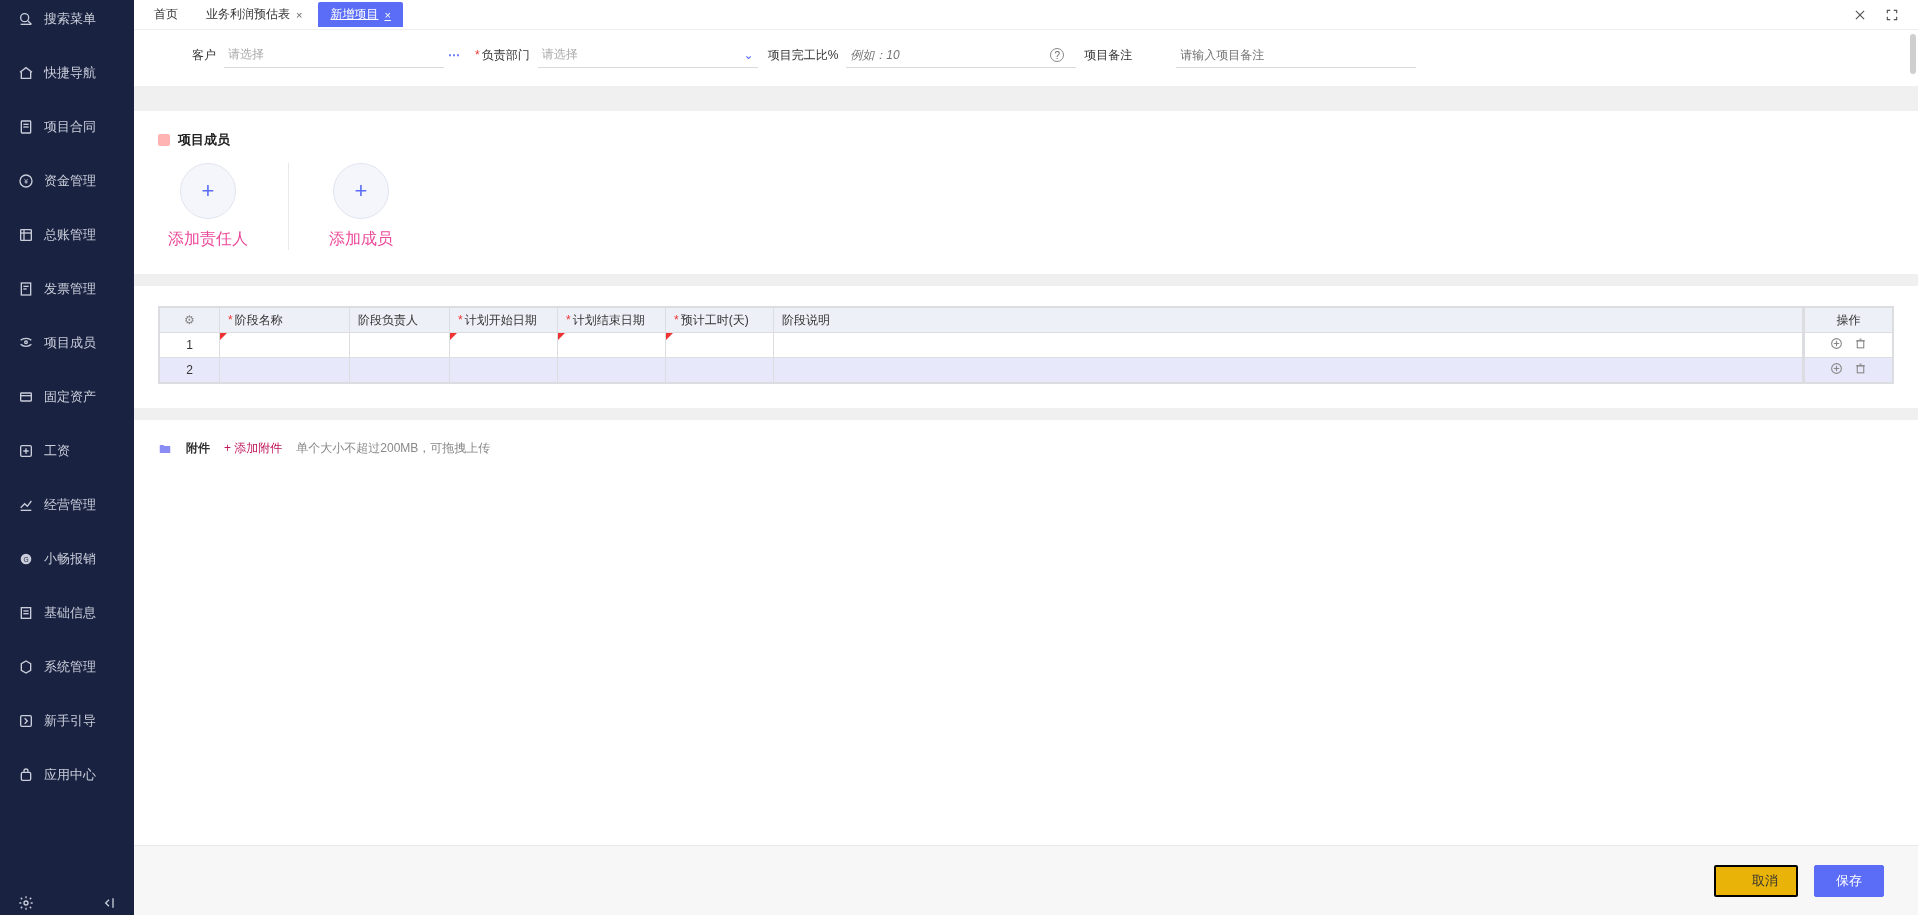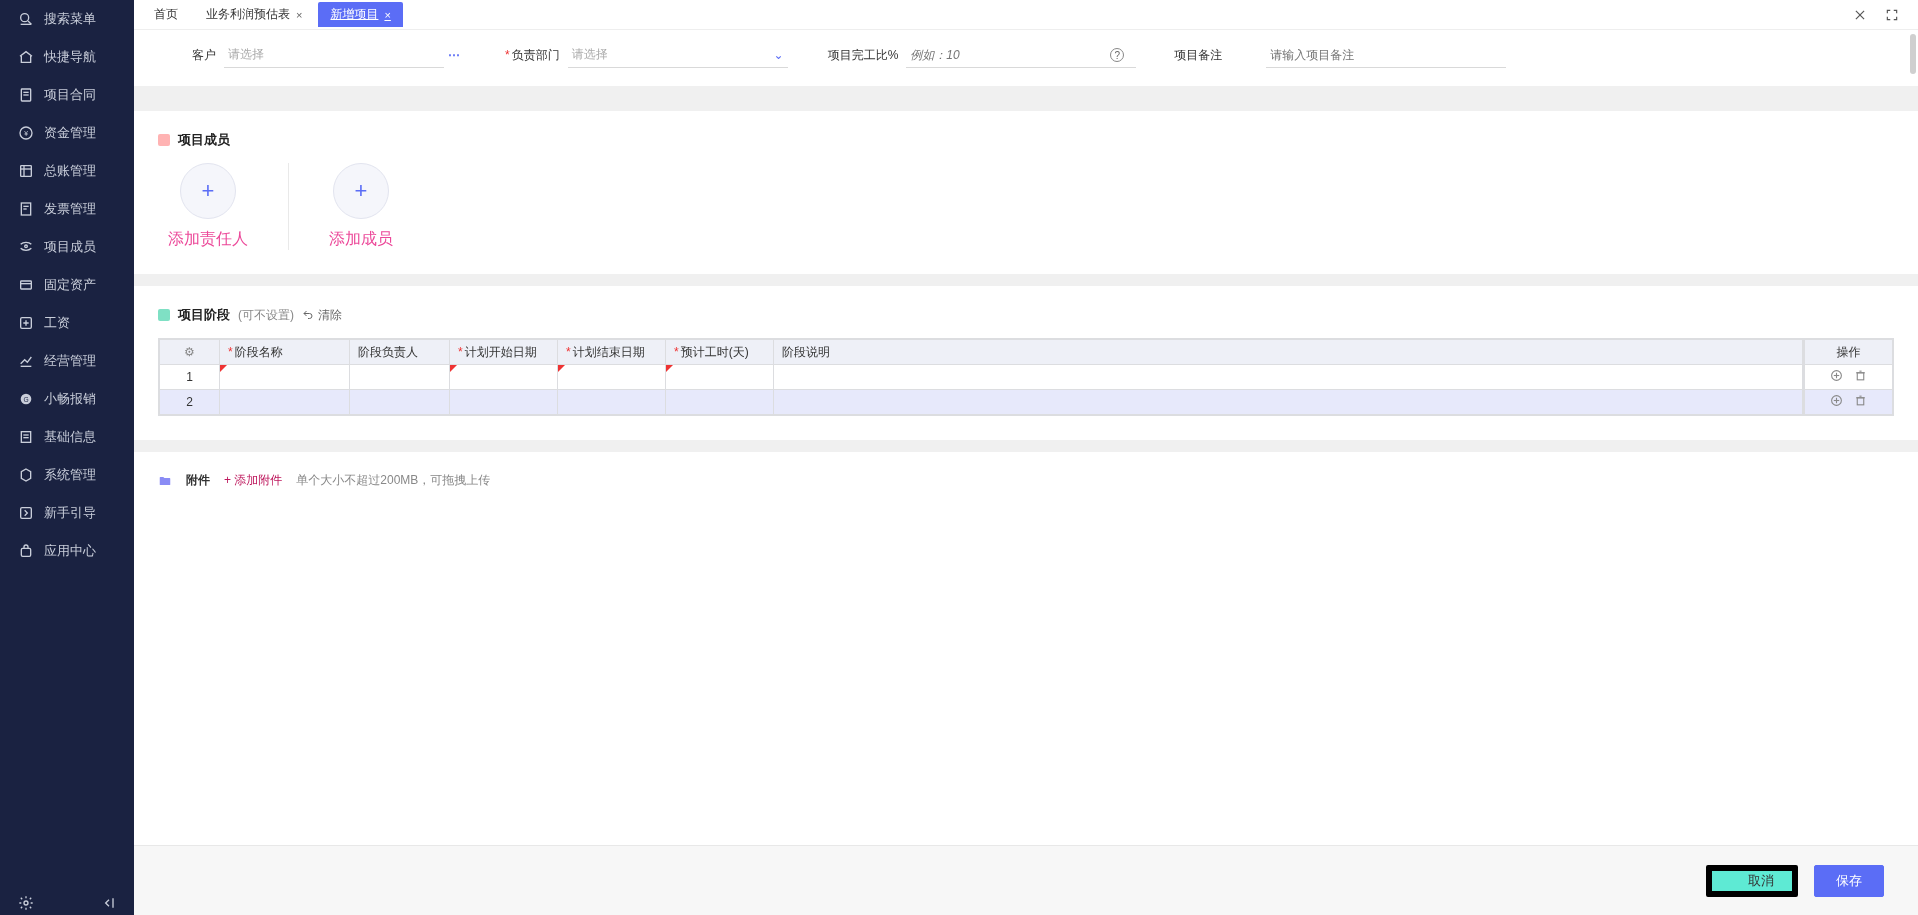--- a/index.html
+++ b/index.html
@@ -1,20 +1,20 @@
 <!DOCTYPE html>
 <html><head>
 <meta charset="utf-8">
 <style>
   * { box-sizing: border-box; margin: 0; padding: 0; }
   body { font-family: "Microsoft YaHei", Arial, sans-serif; font-size: 12px; color: #333; background: #fff; }
   .app { display: flex; height: 915px; width: 1918px; position: relative; overflow: hidden; }
 
   
-  .sidebar { width: 134px; background: #1a2241; color: #c9ceda; display: flex; flex-direction: column; }
+  .sidebar { width: 134px; background: #1a2241; color: #c9ceda; display: flex; flex-direction: column; gap: 16px; }
   .sidebar-item { display: flex; align-items: center; gap: 10px; padding: 10px 18px; cursor: pointer; font-size: 13px; }
   .sidebar-item .sicon { width: 16px; height: 16px; display: inline-flex; align-items: center; justify-content: center; color:#c9ceda; }
   .sidebar-footer { margin-top: auto; display: flex; align-items: center; justify-content: space-between; padding: 8px 18px 4px; }
   .sidebar-footer .sicon { width:16px; height:16px; color:#c9ceda; }
 
   
   .main { flex: 1; display: flex; flex-direction: column; position: relative; }
 
   
   .tabbar { height: 30px; display: flex; align-items: center; padding: 0 8px; border-bottom: 1px solid #eee; gap: 4px; }
@@ -23,21 +23,21 @@
   .tab.active { background: #5b6df6; color: #fff; text-decoration: underline; }
   .tab.active .close-x { color: #fff; }
   .tabbar-right { margin-left: auto; display:flex; align-items:center; gap:12px; padding-right:8px; }
   .icon-btn { width:20px; height:20px; display:inline-flex; align-items:center; justify-content:center; color:#555; cursor:pointer; }
 
   
   .content { flex: 1; overflow: auto; background: #f0f0f0; display:flex; flex-direction:column; }
   .page { margin: 0 0 12px 0; background:#fff; }
 
   
-  .formrow { display: flex; align-items:center; padding: 12px 24px 18px; gap: 30px; background:#fff; border-bottom:1px solid #f0f0f0; }
+  .formrow { display: flex; align-items:center; padding: 12px 24px 18px; background:#fff; border-bottom:1px solid #f0f0f0; }
   .field { display:flex; align-items:center; gap:8px; }
   .field label { font-size:12px; color:#333; white-space:nowrap; }
   .field .req { color:#e33; margin-right:2px; }
   .field .input { border:none; border-bottom:1px solid #d9d9d9; height:26px; font-size:12px; background:transparent; outline:none; padding:0 4px; }
   .field .input.sel { color:#aaa; width:220px; display:inline-flex; align-items:center; justify-content:space-between; cursor:pointer; }
   .field .input-wrap { position:relative; display:inline-flex; align-items:center; }
   .dots { color:#5b6df6; font-weight:bold; letter-spacing:1px; cursor:pointer; padding:0 4px; }
   .chev-down { color:#5b6df6; font-size:12px; }
   .help-icon { width:14px; height:14px; border:1px solid #888; border-radius:50%; font-size:10px; display:inline-flex; align-items:center; justify-content:center; color:#666; margin-left:-26px; pointer-events:none; }
 
@@ -75,21 +75,21 @@
   .ops-td .op { margin:0 4px; cursor:pointer; display:inline-flex; }
 
   
   .attach-line { display:flex; align-items:center; gap:14px; }
   .attach-line .addlink { color:#be185d; cursor:pointer; }
   .folder-icon { width:14px; height:14px; display:inline-flex; color:#8a8cf5; }
 
   
   .footer { height:70px; background:#f7f7f7; display:flex; align-items:center; justify-content:flex-end; gap:16px; padding:0 34px; border-top:1px solid #e8e8e8; }
   .btn { height:32px; min-width:70px; padding:0 18px; border-radius:2px; font-size:13px; cursor:pointer; display:inline-flex; align-items:center; justify-content:center; }
-  .btn.default { background:#5eead4; border:6px solid #000000; color:#333;padding-left:36px; }
+  .btn.default { background:#eab308; border:2px solid #000000; color:#333;padding-left:36px; }
   .btn.primary { background:#5b6df6; border:1px solid #5b6df6; color:#fff; }
 
   
   .vscroll-ind { position:absolute; right:2px; top:34px; width:6px; height:40px; background:#cfcfcf; border-radius:3px; }
 </style>
 </head>
 <body>
 
 <div class="app">
 
@@ -330,32 +330,20 @@
           </div>
           <div class="memdivider"></div>
           <div class="member-add">
             <div class="circle">+</div>
             <span class="lbl">添加成员</span>
           </div>
         </div>
       </div>
 
       <div class="section">
-        <div class="sec-head">
-          <span class="bullet" style="background:#7fe0c4"></span>
-          <span class="title">项目阶段</span>
-          <span class="hint">(可不设置)</span>
-          <span class="linkish">
-            <svg viewBox="0 0 24 24" width="12" height="12" fill="none" stroke="currentColor" stroke-width="2">
-                <path d="M9 14l-5-5 5-5"></path>
-                <path d="M4 9h11a5 5 0 010 10h-3"></path>
-              </svg>
-            <span>清除</span>
-          </span>
-        </div>
 
         <div class="tbl-wrap">
           <div class="tbl-left">
             <table>
               <colgroup>
                 <col style="width:60px">
                   <col style="width:130px">
                   <col style="width:100px">
                 <col style="width:108px">
                   <col style="width:108px">

